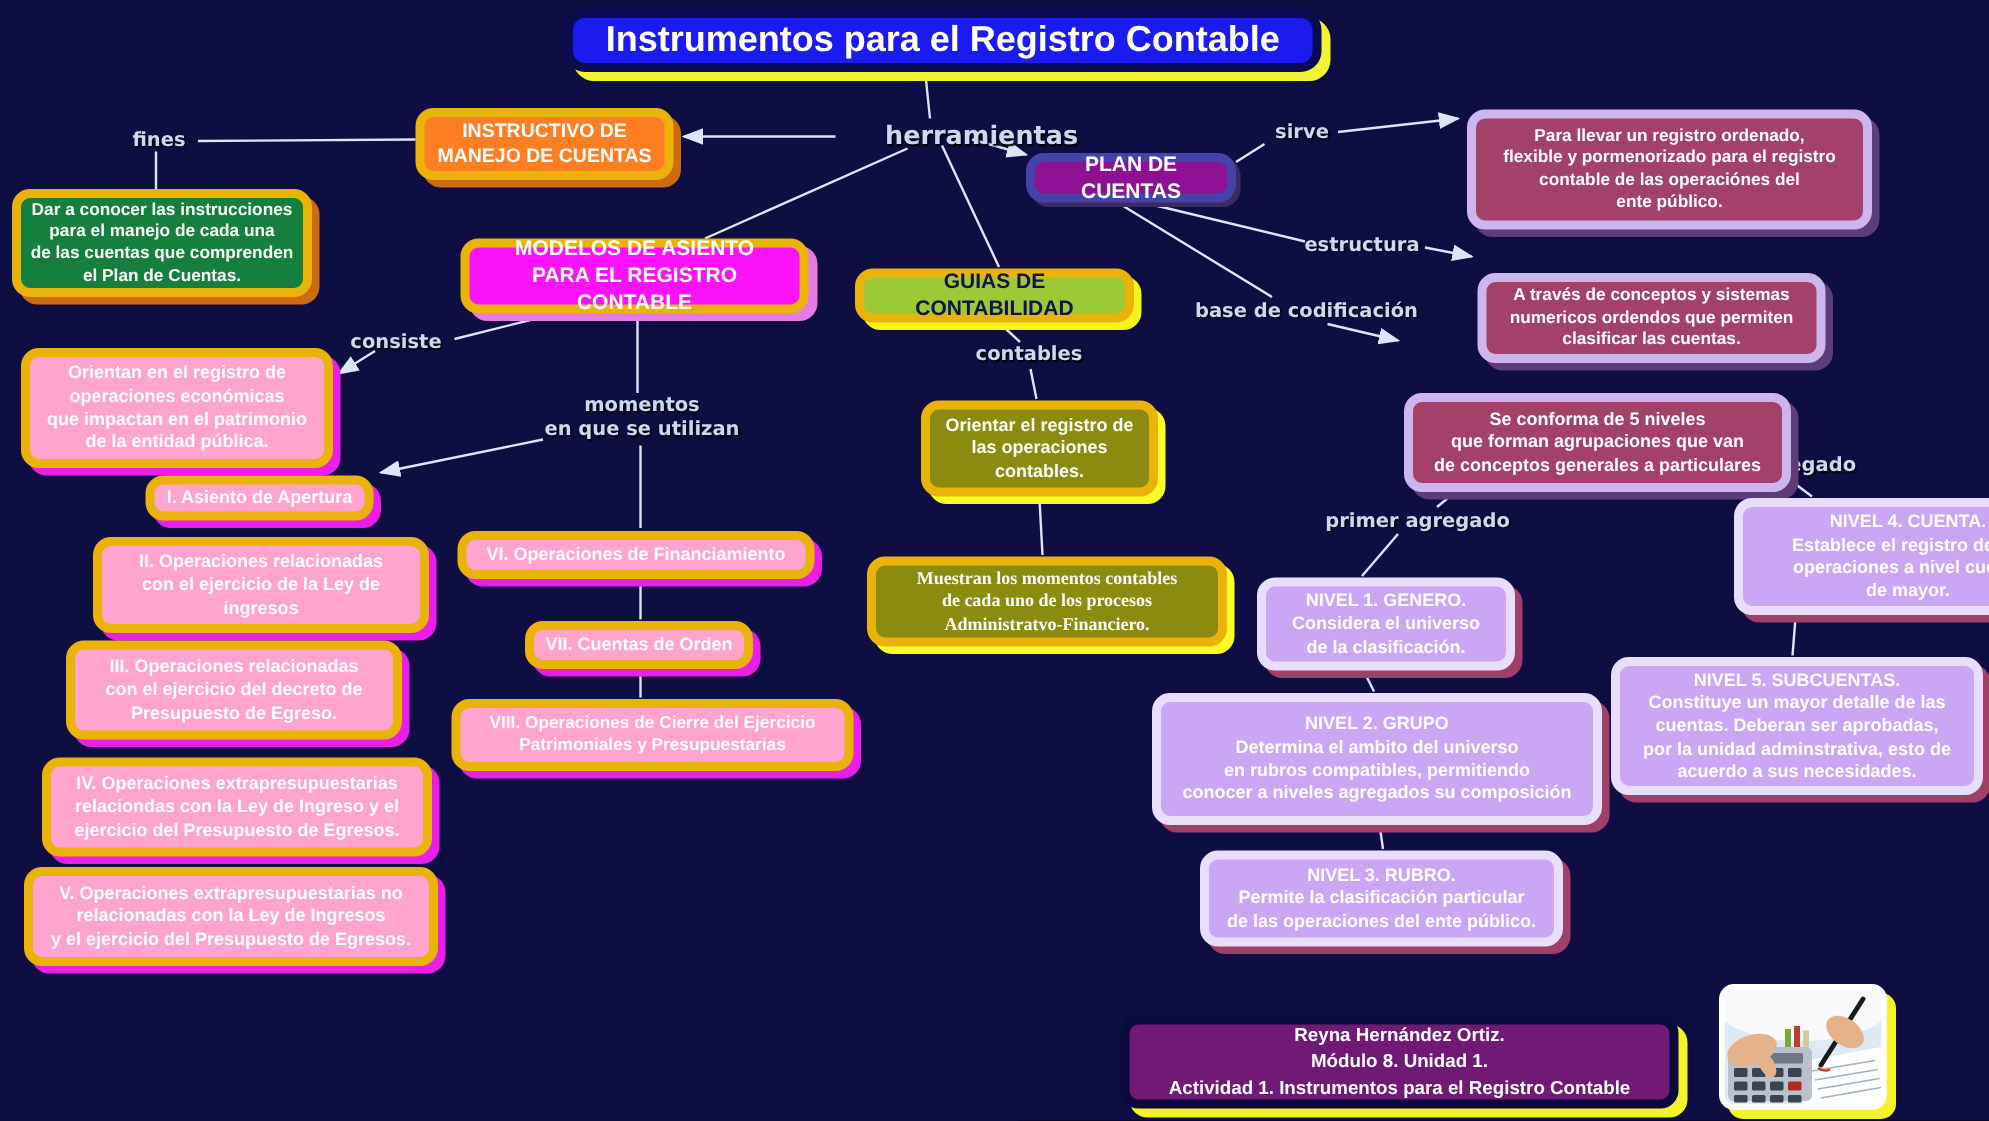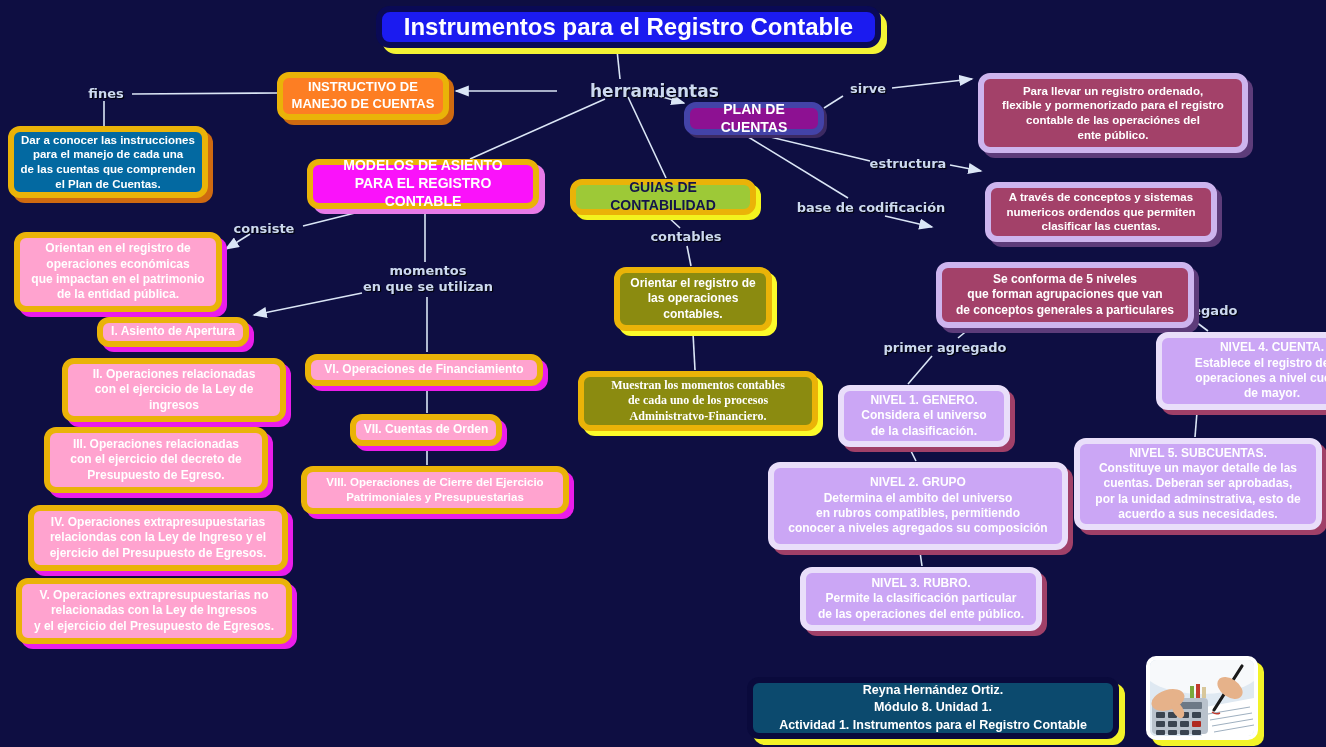--- a/index.html
+++ b/index.html
@@ -15,29 +15,29 @@
     text-align:center;font-weight:bold;color:#fff;
     white-space:pre-line;line-height:1.28;
     border-radius:12px;border:6px solid #eab308;
     font-size:12px;padding:2px 5px;
   }
   .title{
     background:#1b1bf0;border-color:#0a0a55;color:#fff;
     box-shadow:6px 6px 0 #f3f334;font-size:24px;border-radius:14px;
   }
   .orange{background:#fd7e23;box-shadow:5px 5px 0 #cf6a10;}
-  .orange-desc{background:#0369a1;box-shadow:5px 5px 0 #cf6a10;font-size:11.5px;}
+  .orange-desc{background:#15803d;box-shadow:5px 5px 0 #cf6a10;font-size:11.5px;}
   .magenta{background:#fa12fa;box-shadow:6px 5px 0 #e87ae8;font-size:14px;}
   .pink{background:#ffa3cf;box-shadow:5px 5px 0 #ea1dea;}
   .purple{background:#8d1192;border-color:#4343a8;box-shadow:3px 3px 0 #3c2a62;font-size:14px;}
   .maroon{background:#a34169;border-color:#cdb5ee;box-shadow:5px 5px 0 #5d3c7a;font-size:11.5px;margin-top:36px;}
   .lavender{background:#cba6f5;border-color:#e9defa;box-shadow:5px 5px 0 #a04068;}
   .green{background:#9dc937;color:#14144a;box-shadow:5px 5px 0 #f3f31e;font-size:14px;}
   .olive{background:#8b8b10;box-shadow:5px 5px 0 #fbfb2a;}
-  .footerbox{background:#0c4a6e;border-color:#0a0a3c;box-shadow:6px 6px 0 #f3f328;font-size:12.5px;line-height:1.4;}
+  .footerbox{background:#701a75;border-color:#0a0a3c;box-shadow:6px 6px 0 #f3f328;font-size:12.5px;line-height:1.4;}
   .clabel{
     position:absolute;z-index:2;color:#ccd9f0;text-align:center;
     font-family:"DejaVu Sans",sans-serif;font-weight:bold;font-size:13px;
     white-space:pre-line;line-height:1.25;text-shadow:1px 1px 1px #000;
   }
   .photo-frame{
     position:absolute;z-index:2;box-sizing:border-box;
     border:4px solid #fff;border-radius:10px;background:#dfe9f2;
     box-shadow:6px 6px 0 #f3f328;overflow:hidden;
   }

